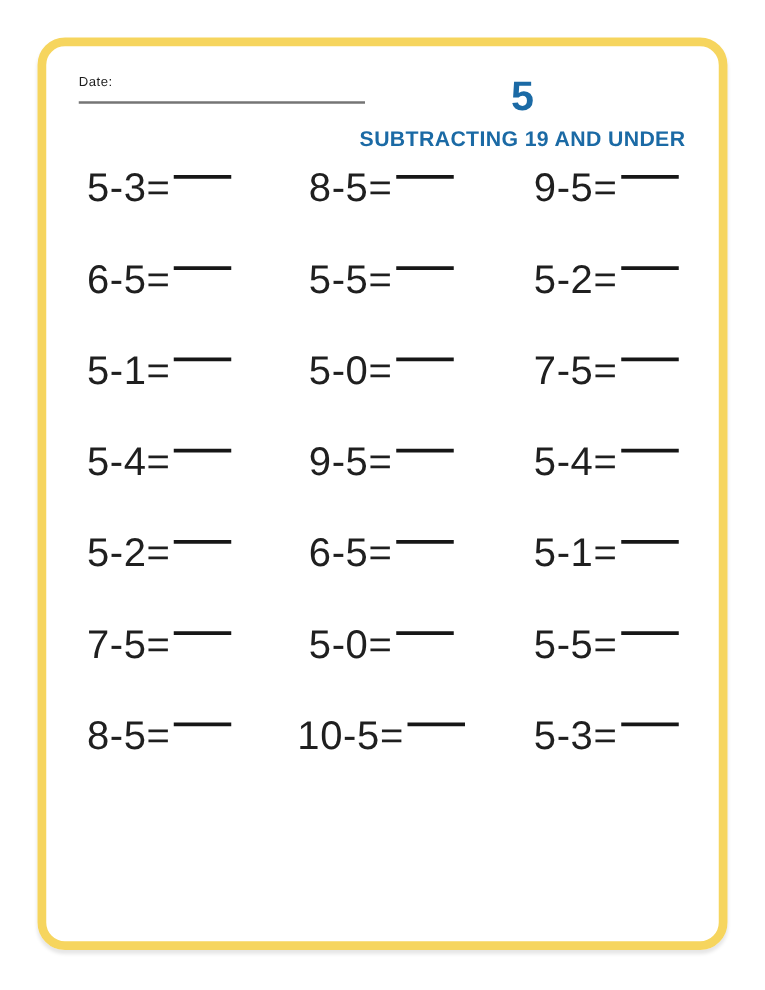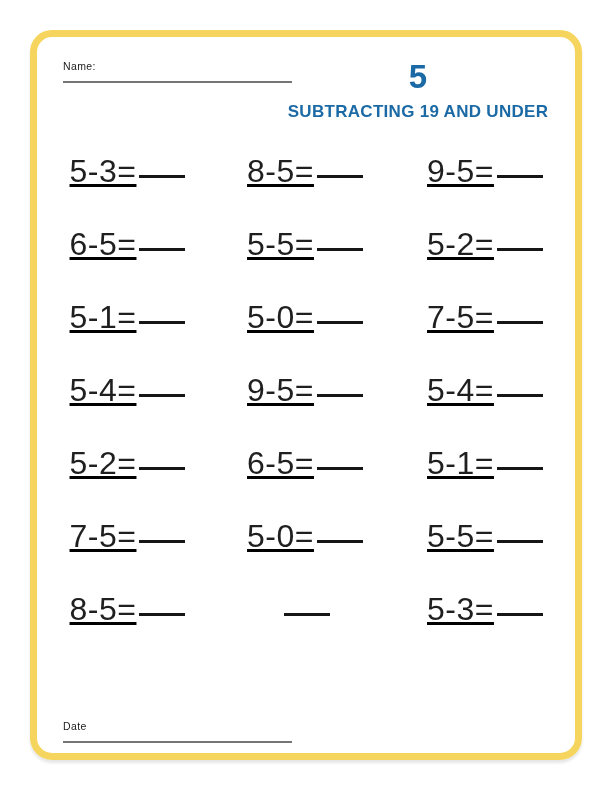--- a/index.html
+++ b/index.html
@@ -70,23 +70,22 @@
     position: absolute;
     left: 40px;
     top: 134px;
     width: 535px;
     display: grid;
     grid-template-columns: 175px 180px 180px;
     grid-auto-rows: 73px;
   }
   .problem {
     display: flex;
-    align-items: center;
+    align-items: flex-start;
     justify-content: center;
-    text-decoration: underline;
   }
   .expr {
     font-size: 32px;
     font-weight: 300;
     line-height: 1;
     color: var(--problem-text, #1f1f1f);
     letter-spacing: 0.5px;
   }
   .blank {
     display: inline-block;
@@ -104,21 +103,21 @@
   }
 </style>
 </head>
 <body>
 
 <div class="page">
 
   <div class="border-frame"></div>
 
   <div class="name-block">
-    <span class="field-label">Name:</span>
+    <span class="field-label">Date:</span>
     <div class="field-line"></div>
   </div>
 
   <div class="header">
     <div class="lesson-number">5</div>
     <div class="title">SUBTRACTING 19 AND UNDER</div>
   </div>
 
   <div class="problems">
     <div class="problem">
@@ -191,26 +190,23 @@
       </div>
     <div class="problem">
         <span class="expr">5-5=</span>
         <span class="blank"></span>
       </div>
     <div class="problem">
         <span class="expr">8-5=</span>
         <span class="blank"></span>
       </div>
     <div class="problem">
+        <span class="expr">10-5=</span>
         <span class="blank"></span>
       </div>
     <div class="problem">
         <span class="expr">5-3=</span>
         <span class="blank"></span>
       </div>
   </div>
 
-  <div class="date-block">
-    <span class="field-label">Date</span>
-    <div class="field-line"></div>
-  </div>
 
 </div>
 
 </body></html>

